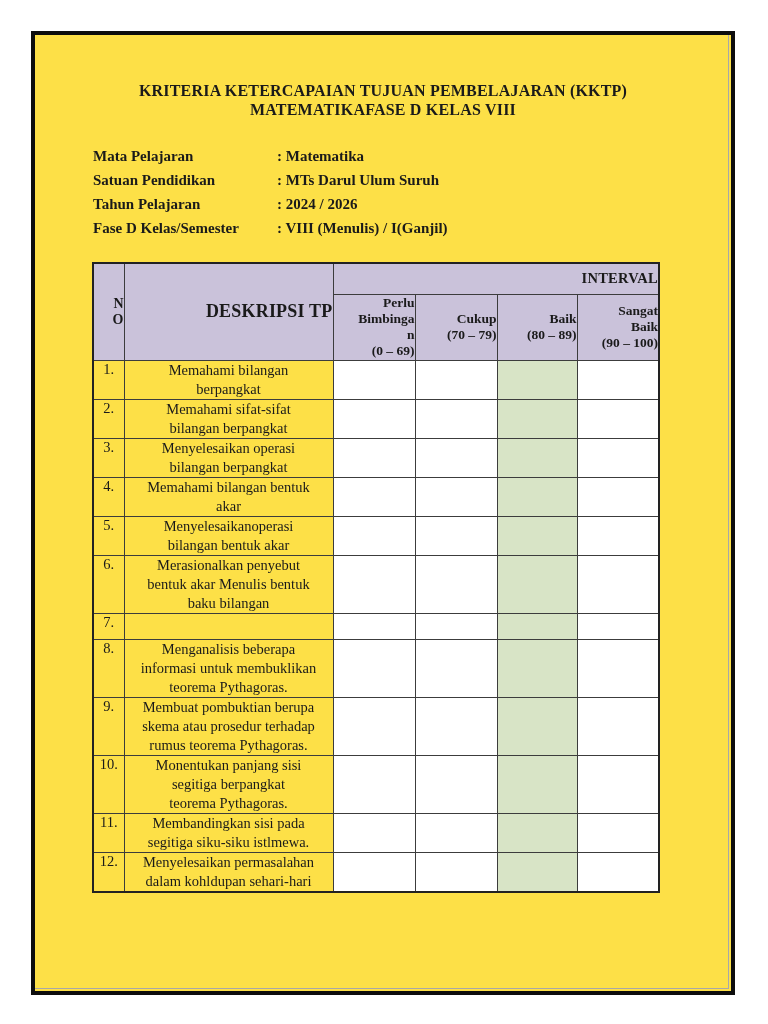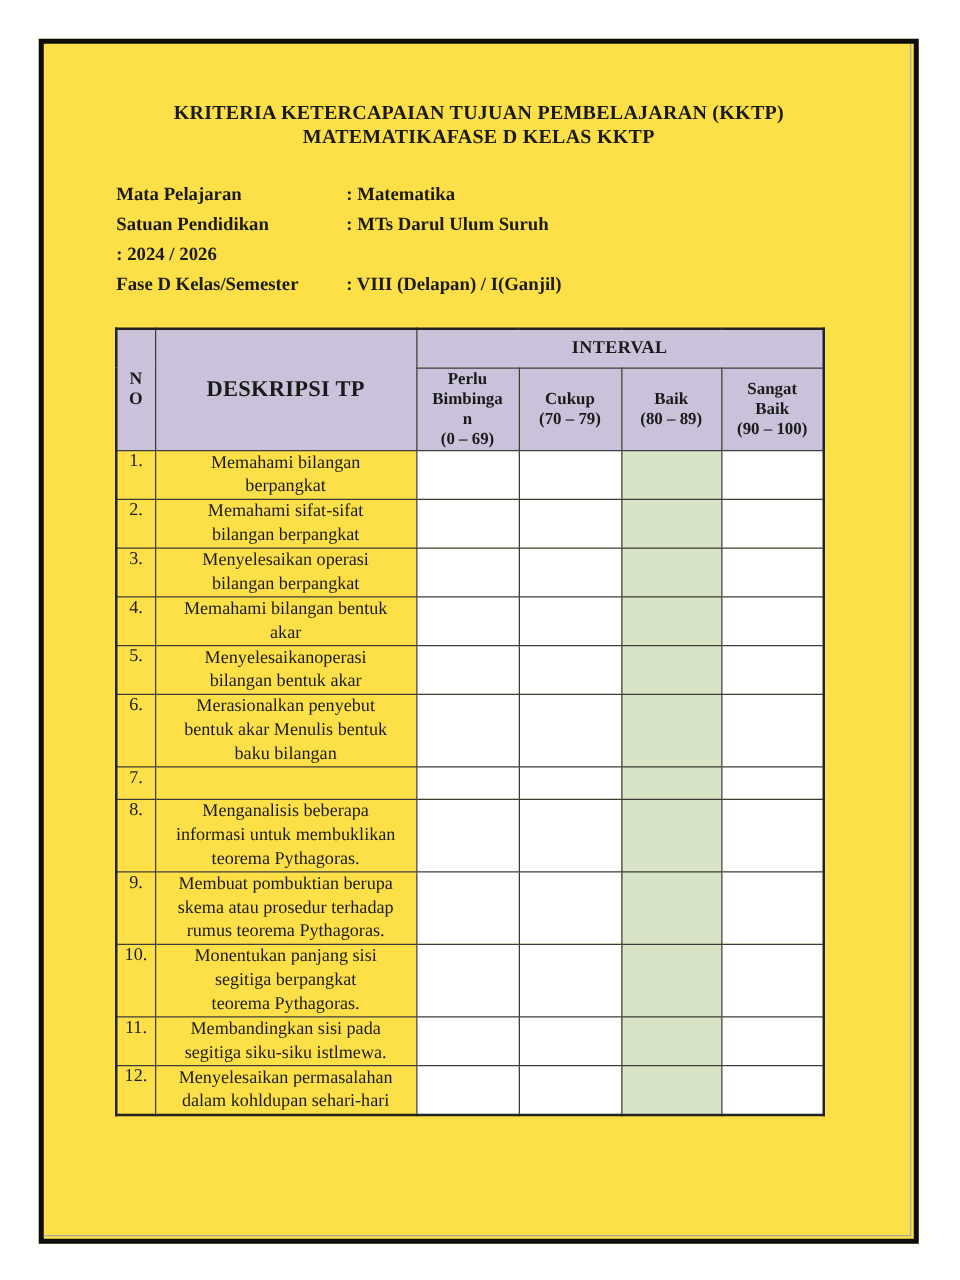--- a/index.html
+++ b/index.html
@@ -64,21 +64,21 @@
     border: 2px solid #222222;
   }
   table.kktp th, table.kktp td {
     border: 1px solid #3c3c3c;
     box-sizing: border-box;
     padding: 0;
   }
   thead th {
     background: var(--header_bg, #cac2da);
     font-weight: bold;
-    text-align: center;
+    text-align: right;
     vertical-align: middle;
   }
   th.interval-h {
     font-size: 14.5px;
     height: 31px;
     letter-spacing: 0.3px;
   }
   th.no-h {
     font-size: 14px;
     line-height: 16px;
@@ -119,38 +119,39 @@
     height: 26px; 
   }
 </style>
 </head>
 <body>
 
 <div class="frame">
 
   <div class="title">
     <div>KRITERIA KETERCAPAIAN TUJUAN PEMBELAJARAN (KKTP)</div>
-    <div>MATEMATIKAFASE D KELAS KKTP</div>
+    <div>MATEMATIKAFASE D KELAS VIII</div>
   </div>
 
   <div class="meta">
     <div class="meta-row">
       <span class="meta-label">Mata Pelajaran</span>
       <span class="meta-value">: Matematika</span>
     </div>
     <div class="meta-row">
       <span class="meta-label">Satuan Pendidikan</span>
       <span class="meta-value">: MTs Darul Ulum Suruh</span>
     </div>
     <div class="meta-row">
+      <span class="meta-label">Tahun Pelajaran</span>
       <span class="meta-value">: 2024 / 2026</span>
     </div>
     <div class="meta-row">
       <span class="meta-label">Fase D Kelas/Semester</span>
-      <span class="meta-value">: VIII (Delapan) / I(Ganjil)</span>
+      <span class="meta-value">: VIII (Menulis) / I(Ganjil)</span>
     </div>
   </div>
 
   <table class="kktp">
     <colgroup>
       <col style="width:31px">
       <col style="width:209px">
       <col style="width:82px">
       <col style="width:82px">
       <col style="width:80px">

